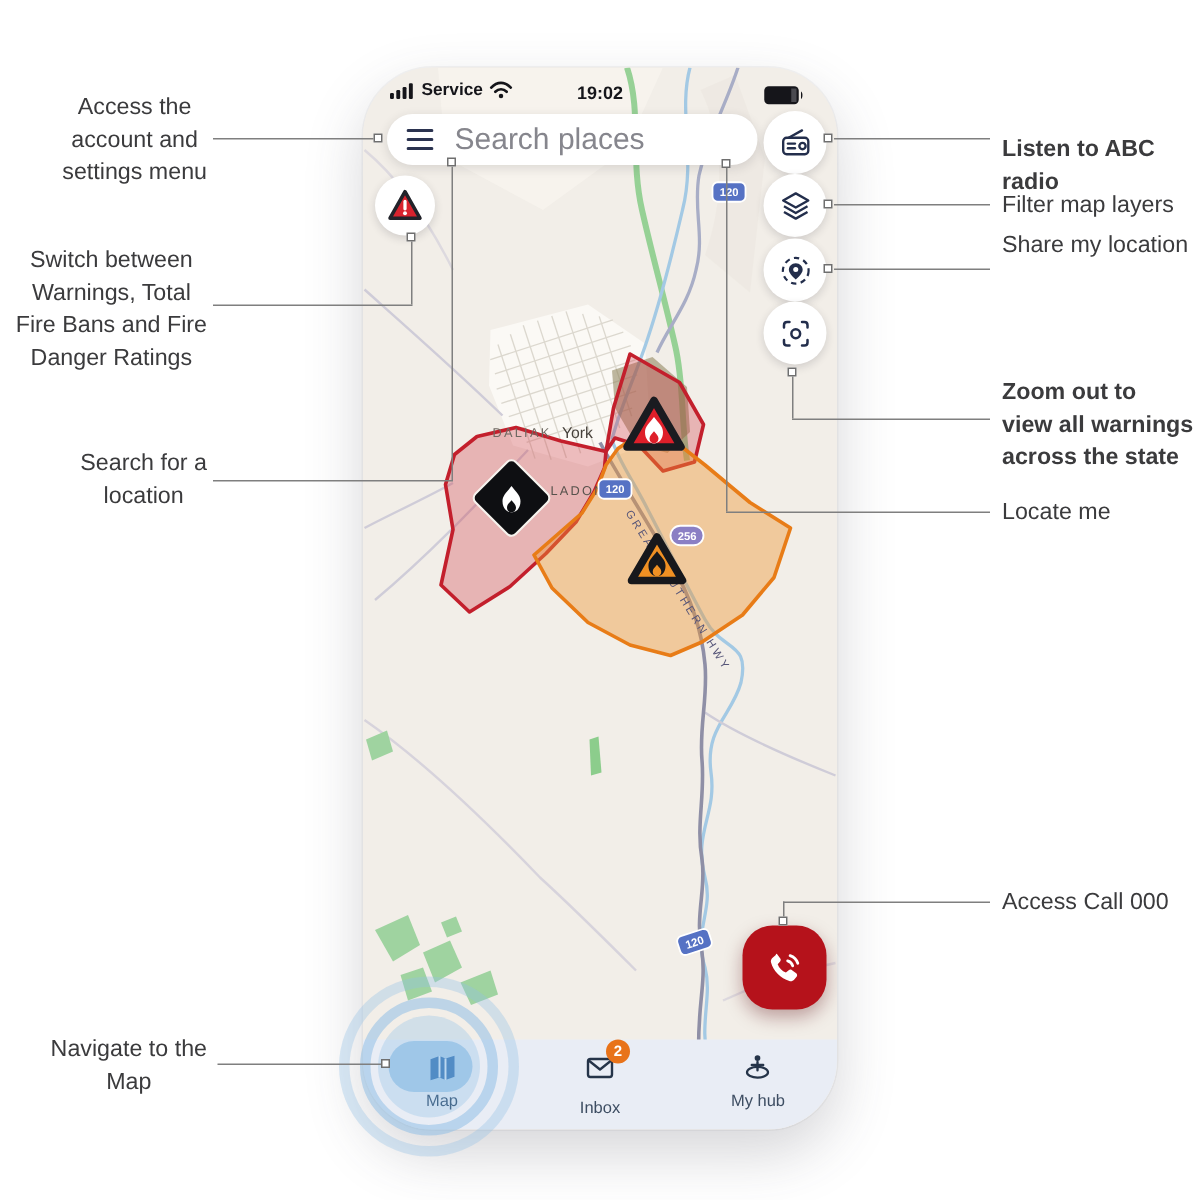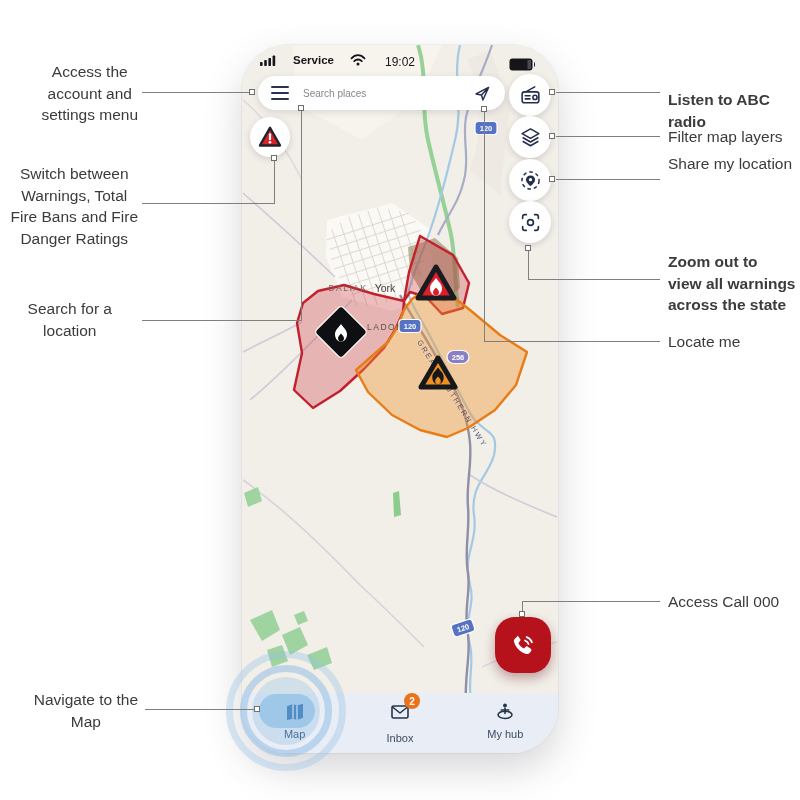--- a/index.html
+++ b/index.html
@@ -11,30 +11,30 @@
   .ann-left{text-align:center;}
   
   .cl{position:absolute;background:#7f7f7f;}
   .sq{position:absolute;width:4px;height:4px;background:#fff;border:1px solid #6f6f6f;}
   
   .phone{position:absolute;left:242px;top:45px;width:316px;height:708px;border-radius:46px;
          background:#f2eee8;overflow:hidden;
          box-shadow:0 16px 38px rgba(70,70,80,.22),0 0 0 1px rgba(0,0,0,.04);}
   .mapsvg{position:absolute;left:0;top:0;}
   .statusbar{position:absolute;left:0;top:9px;width:100%;height:20px;z-index:4;}
-  .sb-left{position:absolute;left:18px;top:0;display:flex;align-items:center;gap:16px;}
+  .sb-left{position:absolute;left:18px;top:0;display:flex;align-items:center;gap:4px;}
   .sb-carrier{font-size:11.5px;font-weight:700;color:#15151a;}
   .sb-time{position:absolute;left:0;right:0;top:1px;text-align:center;font-size:12px;
-           font-weight:400;color:#15151a;}
+           font-weight:700;color:#15151a;}
   .sb-batt{position:absolute;right:22px;top:3px;}
   .searchbar{position:absolute;left:16px;top:31px;width:247px;height:34px;border-radius:17px;
              background:#fff;box-shadow:0 2px 7px rgba(40,40,50,.14);display:flex;
              align-items:center;z-index:4;}
   .searchbar input{border:none;outline:none;background:transparent;flex:1;margin-left:12px;
-             font-size:10px;color:#3a3a40;font-family:"Liberation Sans",sans-serif;}
+             font-size:20px;color:#3a3a40;font-family:"Liberation Sans",sans-serif;}
   .searchbar input::placeholder{color:#86868d;}
   .roundbtn{position:absolute;background:#fff;border-radius:50%;
             box-shadow:0 2px 6px rgba(40,40,50,.16);display:flex;align-items:center;
             justify-content:center;z-index:4;}
   .callbtn{position:absolute;left:253px;top:572px;width:56px;height:56px;border-radius:20px;
            background:#b5121b;box-shadow:0 5px 12px rgba(90,10,15,.35);display:flex;
            align-items:center;justify-content:center;z-index:4;}
   .navbar{position:absolute;left:0;bottom:0;width:100%;height:60px;background:#e9edf5;
           display:flex;z-index:5;}
   .tab{flex:1;position:relative;display:flex;flex-direction:column;align-items:center;
@@ -299,21 +299,21 @@
   <div class="ring" style="left:240px;top:665px;width:78px;height:78px;border:7px solid rgba(145,192,230,.55);"></div>
   <div class="ring" style="left:226px;top:651px;width:106px;height:106px;border:7px solid rgba(145,192,230,.35);"></div>
 
   <div class="ann ann-left" style="right:662px;top:61px;">Access the
 account and
 settings menu</div>
   <div class="ann ann-left" style="right:662px;top:163px;">Switch between
 Warnings, Total
 Fire Bans and Fire
 Danger Ratings</div>
-  <div class="ann ann-left" style="right:688px;top:298px;">Search for a
+  <div class="ann ann-left" style="right:662px;top:298px;">Search for a
 location</div>
   <div class="ann ann-left" style="right:662px;top:689px;">Navigate to the
 Map</div>
 
   <div class="ann" style="left:668px;top:89px;font-weight:bold;">Listen to ABC
 radio</div>
   <div class="ann" style="left:668px;top:126px;">Filter map layers</div>
   <div class="ann" style="left:668px;top:153px;">Share my location</div>
   <div class="ann" style="left:668px;top:251px;font-weight:bold;">Zoom out to
 view all warnings

